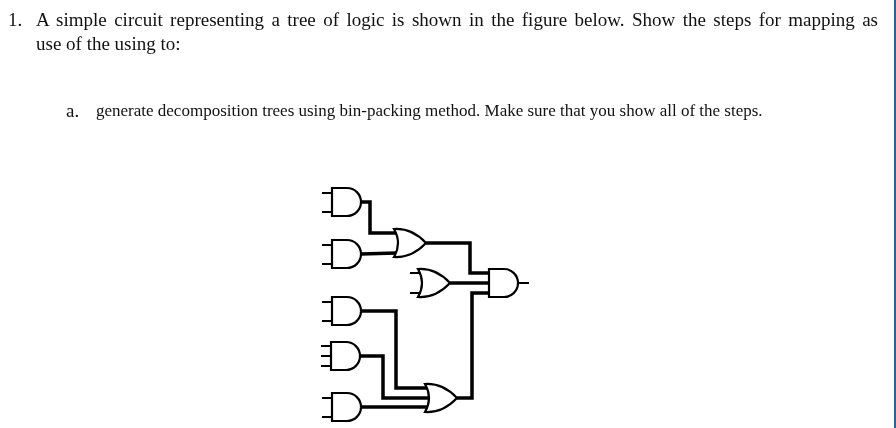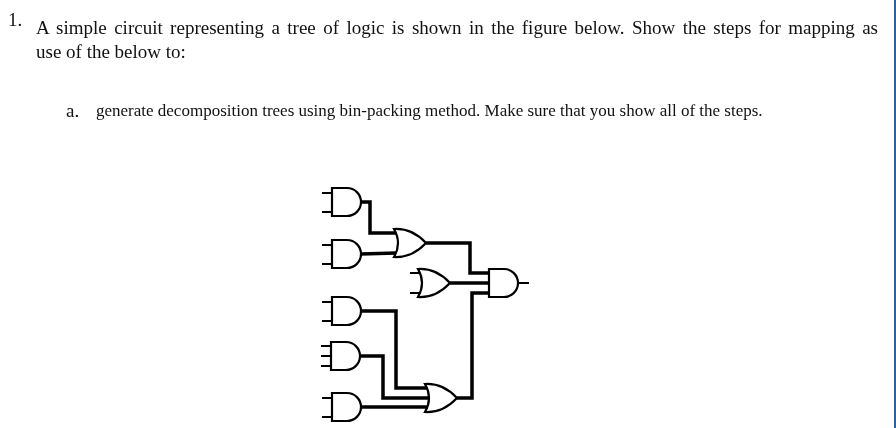--- a/index.html
+++ b/index.html
@@ -47,21 +47,20 @@
       text-align-last: left;
     }
     .q-line {
       display: block;
       white-space: nowrap;
     }
     .q-line.justify {
       text-align: justify;
       text-align-last: justify;
       white-space: normal;
-      margin-top: 8px;
     }
     .sub-label {
       position: absolute;
       left: 66px;
       top: 99px;
       font-size: 19px;
       line-height: 24px;
     }
     .sub-text {
       position: absolute;
@@ -85,21 +84,21 @@
   </style>
 </head>
 <body>
 
 <div class="right-border"></div>
 
 <div class="question">
   <span class="q-number">1.</span>
   <div class="q-text">
     <span class="q-line justify">A simple circuit representing a tree of logic is shown in the figure below. Show the steps for mapping as</span>
-    <span class="q-line">use of the below to:</span>
+    <span class="q-line">use of the using to:</span>
   </div>
   <span class="sub-label">a.</span>
   <span class="sub-text">generate decomposition trees using bin-packing method. Make sure that you show all of the steps.</span>
 </div>
 
 <div class="figure">
   <svg width="260" height="253" viewBox="300 175 260 253" xmlns="http://www.w3.org/2000/svg">
     <defs>
 
       <path id="andBody" d="M0,0 L15,0 A14,14 0 0 1 15,28 L0,28 Z" fill="#ffffff" stroke="#000" stroke-width="2.2"></path>

